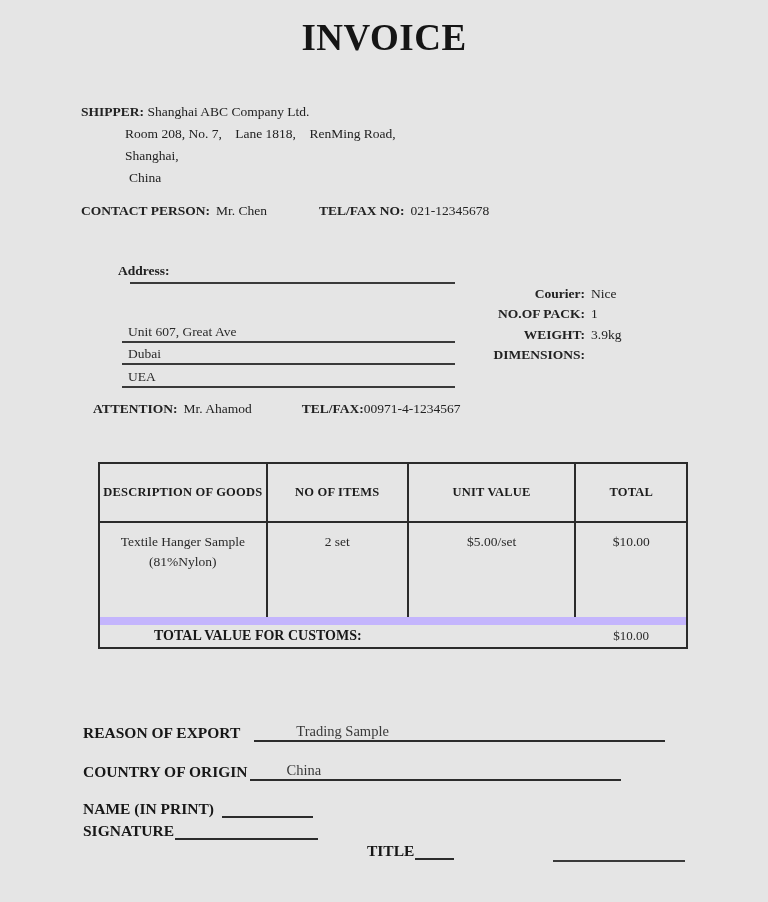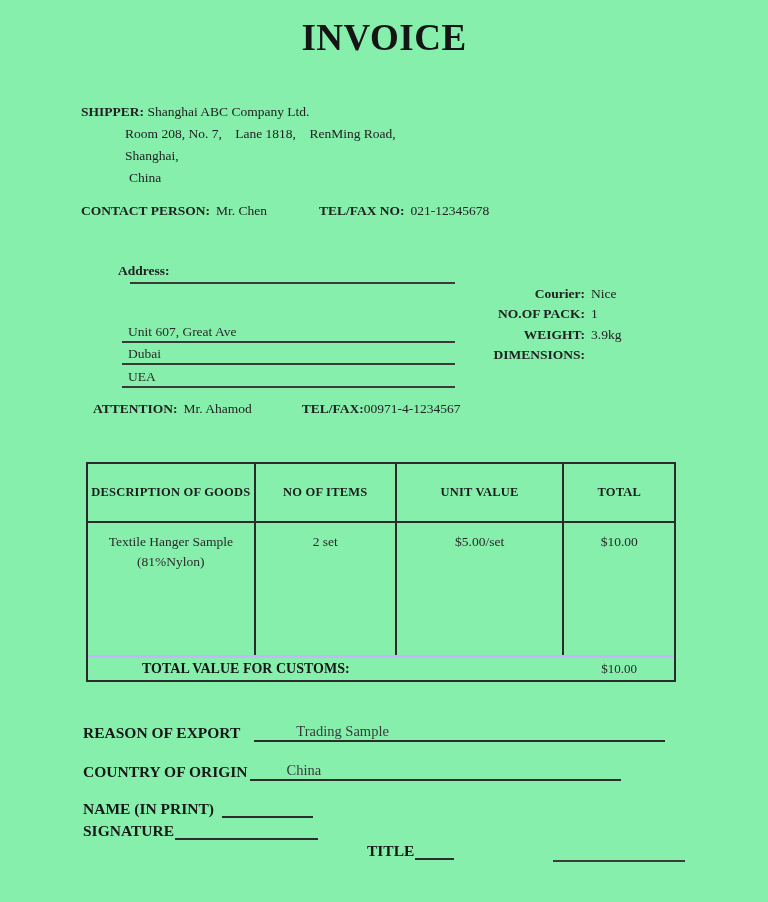--- a/index.html
+++ b/index.html
@@ -1,20 +1,20 @@
 <!DOCTYPE html>
 <html><head>
 <meta charset="utf-8">
 <style>
   * { margin:0; padding:0; box-sizing:border-box; }
   html,body { background:#ffffff; }
   .page {
     position:relative;
     width:768px; height:902px;
-    background:#86efac;
+    background:#e5e5e5;
     font-family:"Liberation Serif","DejaVu Serif",serif;
     color:#222;
     overflow:hidden;
   }
   .abs { position:absolute; }
   .b { font-weight:bold; }
   .title {
     position:absolute; top:16px; left:0; right:0;
     text-align:center;
     font-size:37px; font-weight:bold; letter-spacing:0.5px;
@@ -26,26 +26,26 @@
   .indent { padding-left:44px; }
   .row-flex { display:flex; align-items:baseline; }
   .hr { position:absolute; height:0; border-top:2px solid #3a3a3a; }
   .addr-text { position:absolute; left:128px; font-size:13.5px; color:#2a2a2a; }
   
   .wb-line { position:absolute; display:flex; font-size:13.5px; }
   .wb-label { width:130px; text-align:right; font-weight:bold; }
   .wb-val { margin-left:6px; }
   
   .tbl {
-    position:absolute; left:86px; top:462px; width:590px;
+    position:absolute; left:98px; top:462px; width:590px;
     border:2px solid #2b2b2b; font-size:13.5px;
   }
   .tr { display:flex; }
   .thead { height:59px; border-bottom:2px solid #2b2b2b; }
-  .tbody { height:135px; border-bottom:3px solid #c4b5fd; }
+  .tbody { height:102px; border-bottom:8px solid #c4b5fd; }
   .cell { display:flex; flex-direction:column; align-items:center; justify-content:center; text-align:center; }
   .c1 { width:28.6%; border-right:2px solid #2b2b2b; }
   .c2 { width:24.1%; border-right:2px solid #2b2b2b; }
   .c3 { width:28.6%; border-right:2px solid #2b2b2b; }
   .c4 { width:18.7%; }
   .thead .cell { font-weight:bold; font-size:12.5px; letter-spacing:0.2px; color:#1c1c1c; }
   .tbody .cell { justify-content:flex-start; padding-top:9px; line-height:20px; color:#2a2a2a; }
   .tfoot { height:22px; display:flex; align-items:center; }
   .tfoot-label { flex:1; font-weight:bold; font-size:14px; padding-left:6px; color:#171717;margin-left:48px; }
   .tfoot-val { width:18.7%; text-align:center; font-size:13px; color:#2a2a2a; }

